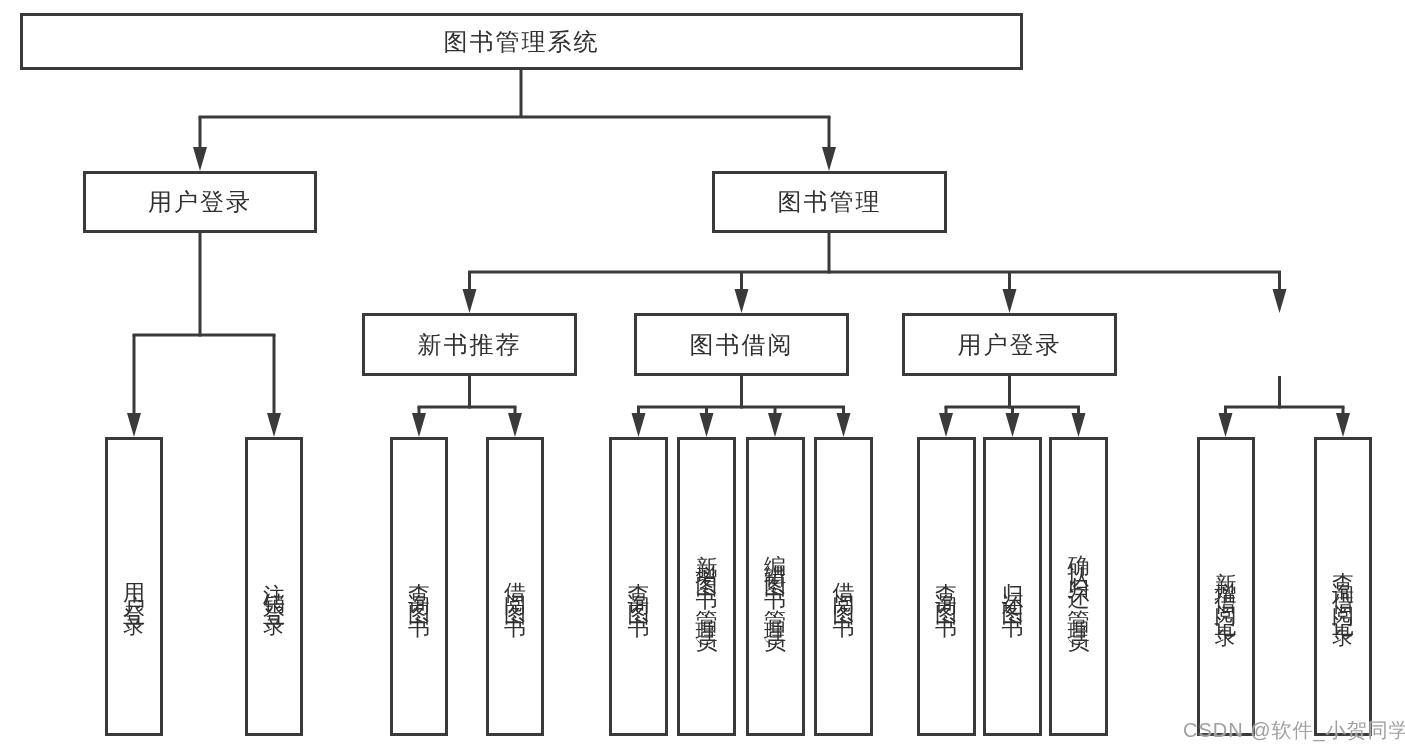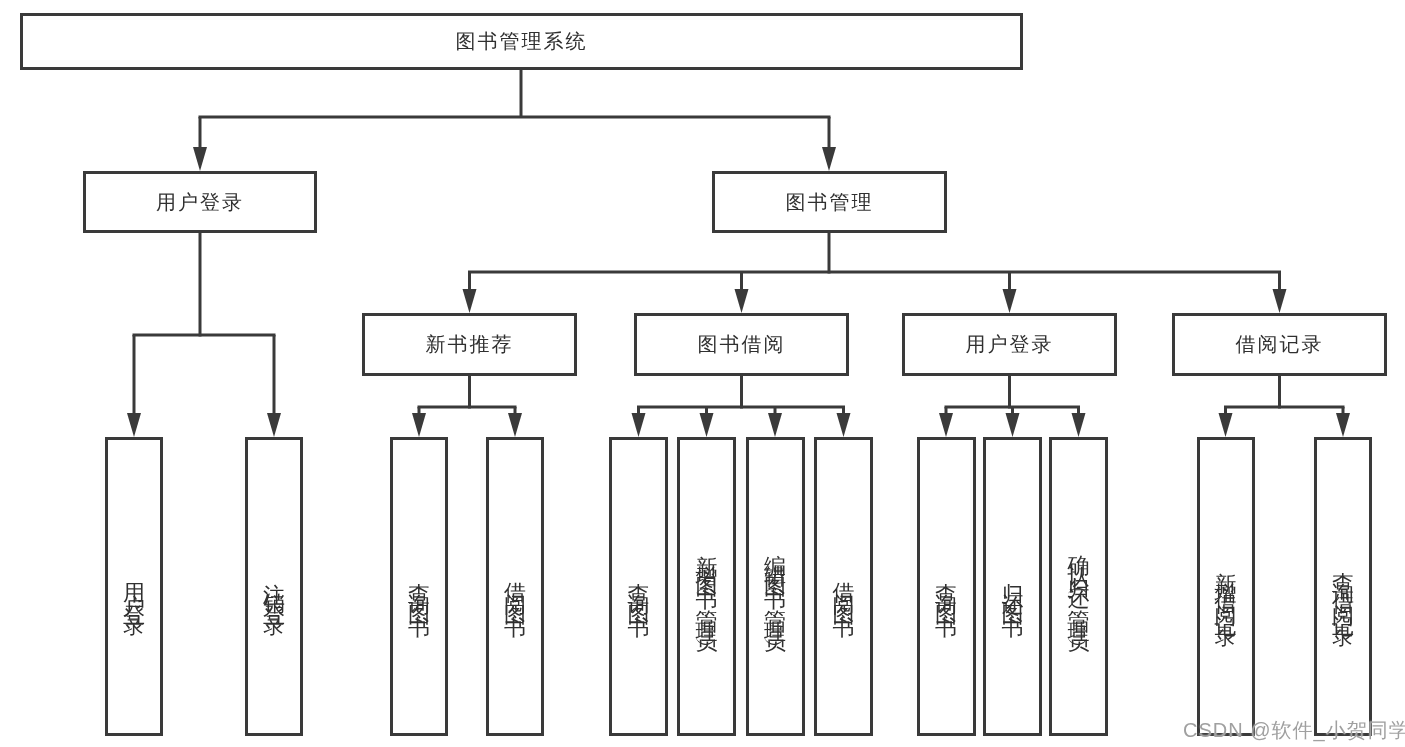--- a/index.html
+++ b/index.html
@@ -33,21 +33,21 @@
     position: absolute;
     box-sizing: border-box;
     border: 3px solid var(--line, #3a3a3a);
     background: #ffffff;
     display: flex;
     align-items: center;
     justify-content: center;
     color: var(--text, #303030);
   }
   .hnode {
-    font-size: 20px;
+    font-size: 24px;
     letter-spacing: 2px;
     white-space: nowrap;
   }
   .leaf {
     top: 437px;
     height: 299px;
   }
   .leaf .vtext {
     writing-mode: vertical-rl;
     text-orientation: mixed;
@@ -161,23 +161,20 @@
 
   <div class="node hnode" style="left:362px; top:313px; width:215px; height:63px;">
     <span>新书推荐</span>
   </div>
   <div class="node hnode" style="left:634px; top:313px; width:215px; height:63px;">
     <span>图书借阅</span>
   </div>
   <div class="node hnode" style="left:902px; top:313px; width:215px; height:63px;">
     <span>用户登录</span>
   </div>
-  <div class="node hnode" style="left:1172px; top:313px; width:215px; height:63px;">
-    <span>借阅记录</span>
-  </div>
 
   <div class="node leaf" style="left:105px; width:58px;">
     <span class="vtext">用户登录</span>
   </div>
   <div class="node leaf" style="left:245px; width:58px;">
     <span class="vtext">注销登录</span>
   </div>
 
   <div class="node leaf" style="left:390px; width:58px;">
     <span class="vtext">查询图书</span>

